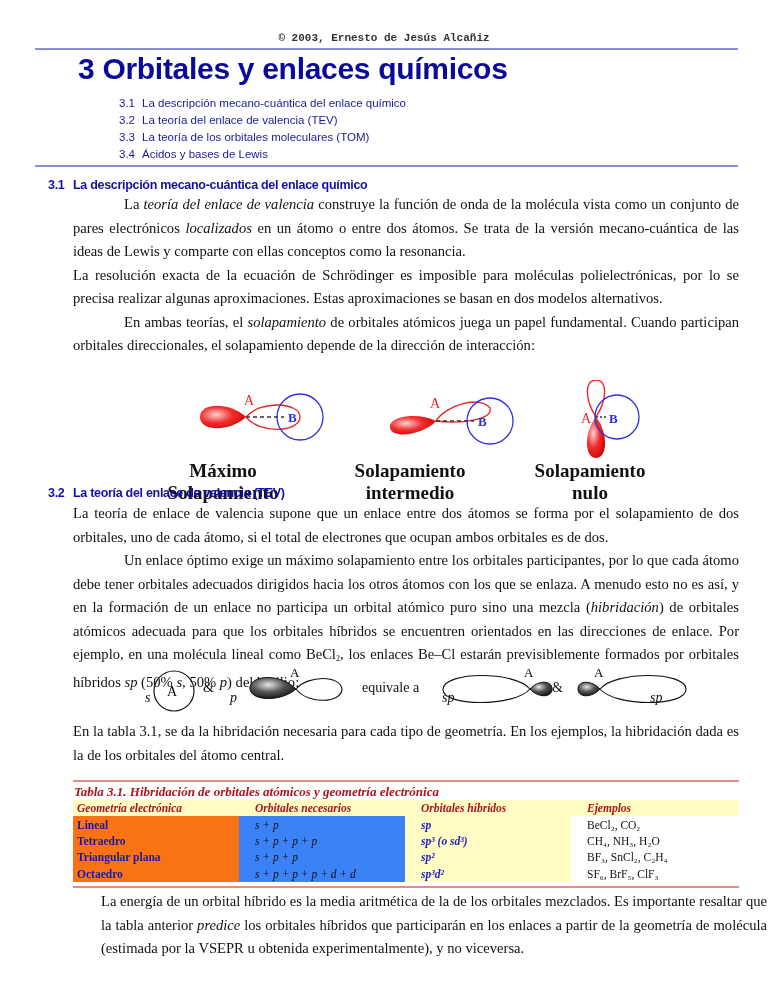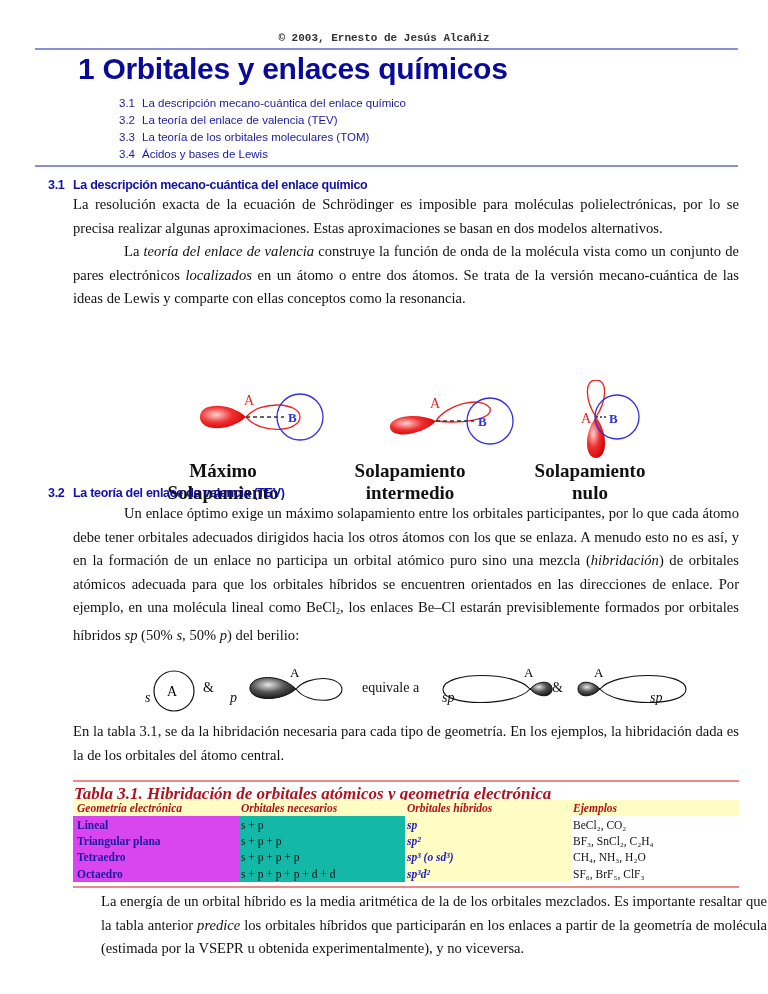--- a/index.html
+++ b/index.html
@@ -12,54 +12,55 @@
   .sec-head { position:absolute; left:48px; font-family:"Liberation Sans", sans-serif; font-weight:bold; font-size:12.5px; color:#1111aa; letter-spacing:-0.3px; }
   .sec-head .num { display:inline-block; width:25px; }
   .para { position:absolute; left:73px; width:666px; font-size:14.6px; line-height:23.5px; text-align:justify; }
   .para .ind { display:inline-block; width:51px; }
   .para p { margin:0; }
   i { font-style:italic; }
   .diag { position:absolute; }
   .cap { position:absolute; font-weight:bold; font-size:19px; text-align:center; }
   .lbl { position:absolute; font-size:14px; }
   .tbl-rule { position:absolute; left:73px; width:666px; height:2px; background:#e88a8a; }
-  .tbl-caption { position:absolute; top:784px; left:74px; font-weight:bold; font-style:italic; font-size:17px; color:#b1121b;font-family:Liberation Serif, serif; }
+  .tbl-caption { position:absolute; top:784px; left:74px; font-weight:bold; font-style:italic; font-size:13px; color:#b1121b;font-family:Liberation Serif, serif; }
   table.t { position:absolute; top:800px; left:73px; width:666px; border-collapse:collapse; font-size:11.5px; }
-  table.t td { padding:0 2px; height:16.4px; vertical-align:middle; }
+  table.t td { padding:0 16px; height:16.4px; vertical-align:middle; }
   table.t tr.hdr td { font-weight:bold; font-style:italic; color:#b1121b; background:#fffcc4; }
-  .c1 { width:166px; background:#d946ef; font-weight:bold; color:#1a1aa0; padding-left:4px !important; }
-  .c2 { width:166px; background:#14b8a6; }
+  .c1 { width:166px; background:#f97316; font-weight:bold; color:#1a1aa0; padding-left:4px !important; }
+  .c2 { width:166px; background:#3b82f6; font-style:italic; }
   .c3 { width:166px; background:#fffcc4; font-weight:bold; font-style:italic; color:#2020c0; }
   .c4 { width:168px; background:#ffffff; }
   tr.hdr td.c4 { background:#fffcc4; }
   sub { font-size:8px; vertical-align:-2px; }
 </style>
 </head>
 <body>
 
 <div class="copyright">© 2003, Ernesto de Jesús Alcañiz</div>
 <div class="rule" style="top:48px;"></div>
 
-<div class="title">1 Orbitales y enlaces químicos</div>
+<div class="title">3 Orbitales y enlaces químicos</div>
 
 <div class="toc">
   <div><span class="num">3.1</span><span>La descripción mecano-cuántica del enlace químico</span></div>
   <div><span class="num">3.2</span><span>La teoría del enlace de valencia (TEV)</span></div>
   <div><span class="num">3.3</span><span>La teoría de los orbitales moleculares (TOM)</span></div>
   <div><span class="num">3.4</span><span>Ácidos y bases de Lewis</span></div>
 </div>
 <div class="rule" style="top:165px;"></div>
 
 <div class="sec-head" style="top:178px;">
   <span class="num">3.1</span><span>La descripción mecano-cuántica del enlace químico</span>
 </div>
 
 <div class="para" style="top:193px;">
+  <p><span class="ind"></span><span>La </span><i>teoría del enlace de valencia</i><span> construye la función de onda de la molécula vista como un conjunto de pares electrónicos </span><i>localizados</i><span> en un átomo o entre dos átomos. Se trata de la versión mecano-cuántica de las ideas de Lewis y comparte con ellas conceptos como la resonancia.</span></p>
   <p>La resolución exacta de la ecuación de Schrödinger es imposible para moléculas polielectrónicas, por lo se precisa realizar algunas aproximaciones. Estas aproximaciones se basan en dos modelos alternativos.</p>
-  <p><span class="ind"></span><span>La </span><i>teoría del enlace de valencia</i><span> construye la función de onda de la molécula vista como un conjunto de pares electrónicos </span><i>localizados</i><span> en un átomo o entre dos átomos. Se trata de la versión mecano-cuántica de las ideas de Lewis y comparte con ellas conceptos como la resonancia.</span></p>
+  <p><span class="ind"></span><span>En ambas teorías, el </span><i>solapamiento</i><span> de orbitales atómicos juega un papel fundamental. Cuando participan orbitales direccionales, el solapamiento depende de la dirección de interacción:</span></p>
 </div>
 
 <svg class="diag" style="left:150px; top:380px;" width="500" height="90">
   <defs>
     <radialGradient id="rg" cx="0.35" cy="0.4" r="0.7">
       <stop offset="0" stop-color="#ffd0d0"></stop>
       <stop offset="0.5" stop-color="#f03030"></stop>
       <stop offset="1" stop-color="#d00000"></stop>
     </radialGradient>
   </defs>
@@ -94,20 +95,21 @@
 
 <div class="cap" style="top:460px; left:138px; width:170px;">Máximo Solapamiento</div>
 <div class="cap" style="top:460px; left:325px; width:170px;">Solapamiento intermedio</div>
 <div class="cap" style="top:460px; left:515px; width:150px;">Solapamiento nulo</div>
 
 <div class="sec-head" style="top:486px;">
   <span class="num">3.2</span><span>La teoría del enlace de valencia (TEV)</span>
 </div>
 
 <div class="para" style="top:502px;">
+  <p>La teoría de enlace de valencia supone que un enlace entre dos átomos se forma por el solapamiento de dos orbitales, uno de cada átomo, si el total de electrones que ocupan ambos orbitales es de dos.</p>
   <p><span class="ind"></span><span>Un enlace óptimo exige un máximo solapamiento entre los orbitales participantes, por lo que cada átomo debe tener orbitales adecuados dirigidos hacia los otros átomos con los que se enlaza. A menudo esto no es así, y en la formación de un enlace no participa un orbital atómico puro sino una mezcla (</span><i>hibridación</i><span>) de orbitales atómicos adecuada para que los orbitales híbridos se encuentren orientados en las direcciones de enlace. Por ejemplo, en una molécula lineal como BeCl</span><sub>2</sub><span>, los enlaces Be–Cl estarán previsiblemente formados por orbitales híbridos </span><i>sp</i><span> (50% </span><i>s</i><span>, 50% </span><i>p</i><span>) del berilio:</span></p>
 </div>
 
 <svg class="diag" style="left:130px; top:665px;" width="560" height="50">
   <defs>
     <radialGradient id="gg" cx="0.4" cy="0.35" r="0.7">
       <stop offset="0" stop-color="#e8e8e8"></stop>
       <stop offset="0.5" stop-color="#555"></stop>
       <stop offset="1" stop-color="#111"></stop>
     </radialGradient>
@@ -152,30 +154,30 @@
     <td class="c3">Orbitales híbridos</td>
     <td class="c4">Ejemplos</td>
   </tr>
   <tr>
     <td class="c1">Lineal</td>
     <td class="c2">s + p</td>
     <td class="c3">sp</td>
     <td class="c4">BeCl₂, CO₂</td>
   </tr>
   <tr>
+    <td class="c1">Tetraedro</td>
+    <td class="c2">s + p + p + p</td>
+    <td class="c3">sp³ (o sd³)</td>
+    <td class="c4">CH₄, NH₃, H₂O</td>
+  </tr>
+  <tr>
     <td class="c1">Triangular plana</td>
     <td class="c2">s + p + p</td>
     <td class="c3">sp²</td>
     <td class="c4">BF₃, SnCl₂, C₂H₄</td>
-  </tr>
-  <tr>
-    <td class="c1">Tetraedro</td>
-    <td class="c2">s + p + p + p</td>
-    <td class="c3">sp³ (o sd³)</td>
-    <td class="c4">CH₄, NH₃, H₂O</td>
   </tr>
   <tr>
     <td class="c1">Octaedro</td>
     <td class="c2">s + p + p + p + d + d</td>
     <td class="c3">sp³d²</td>
     <td class="c4">SF₆, BrF₅, ClF₃</td>
   </tr>
 </tbody>
   </table>
 <div class="tbl-rule" style="top:886px;"></div>

